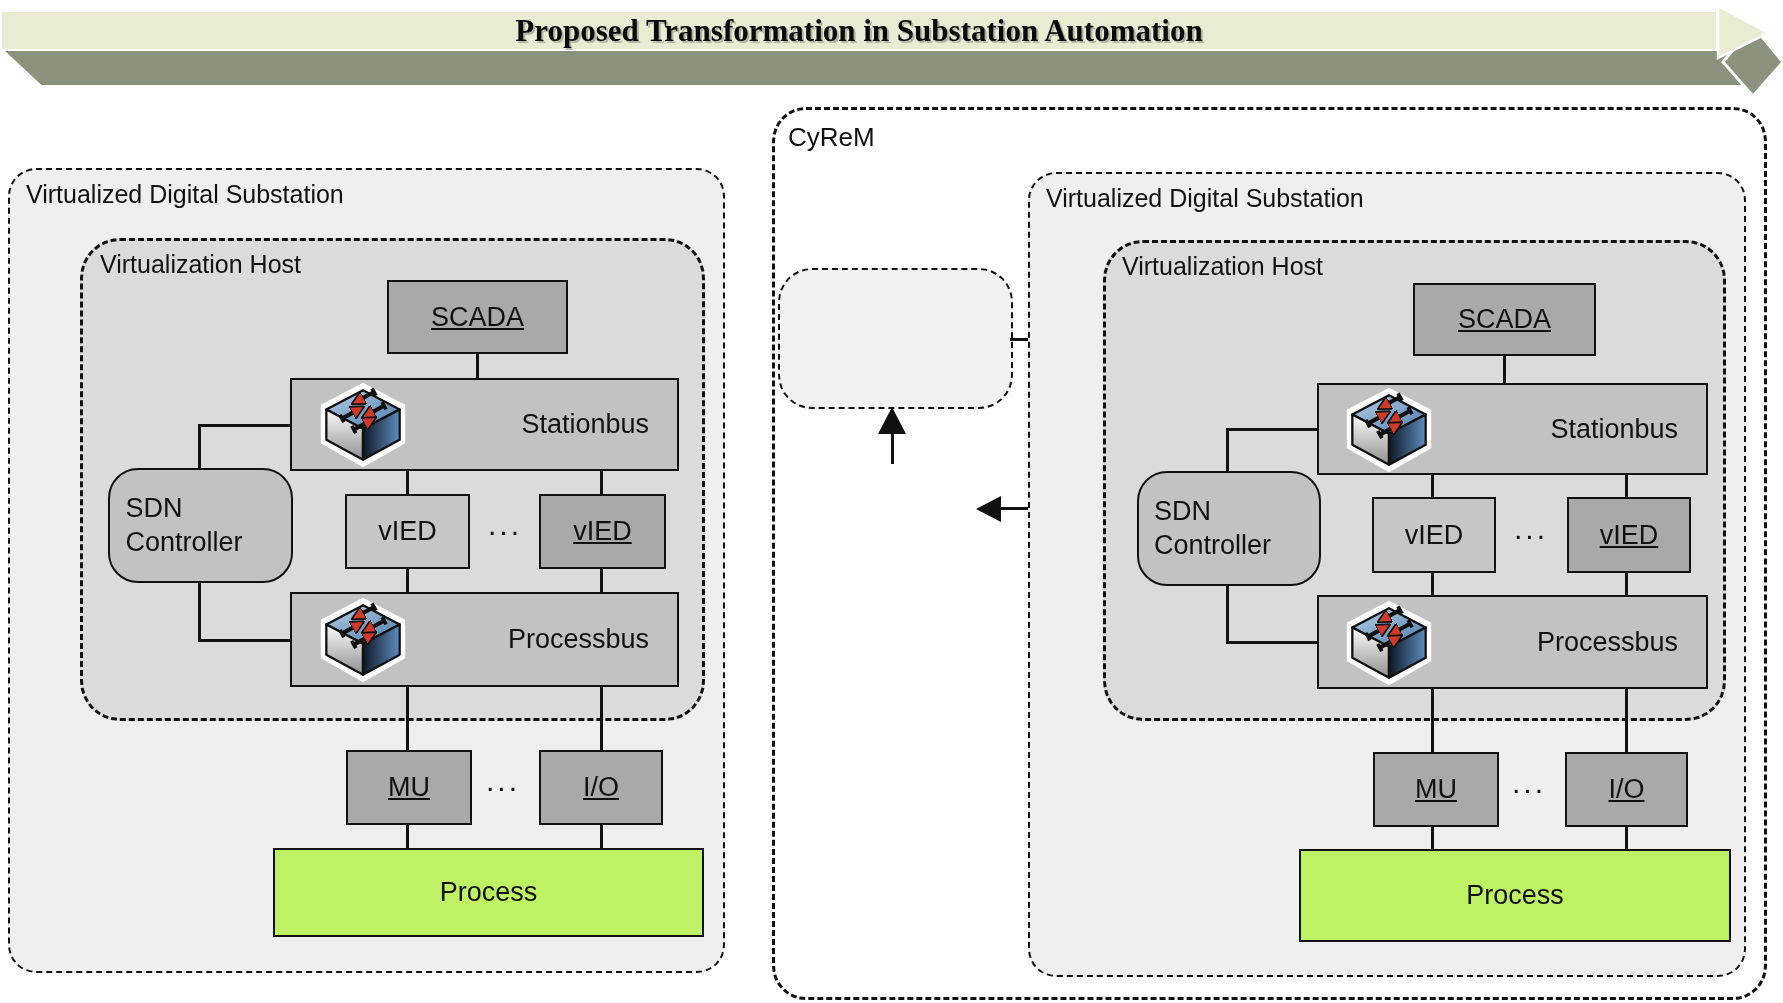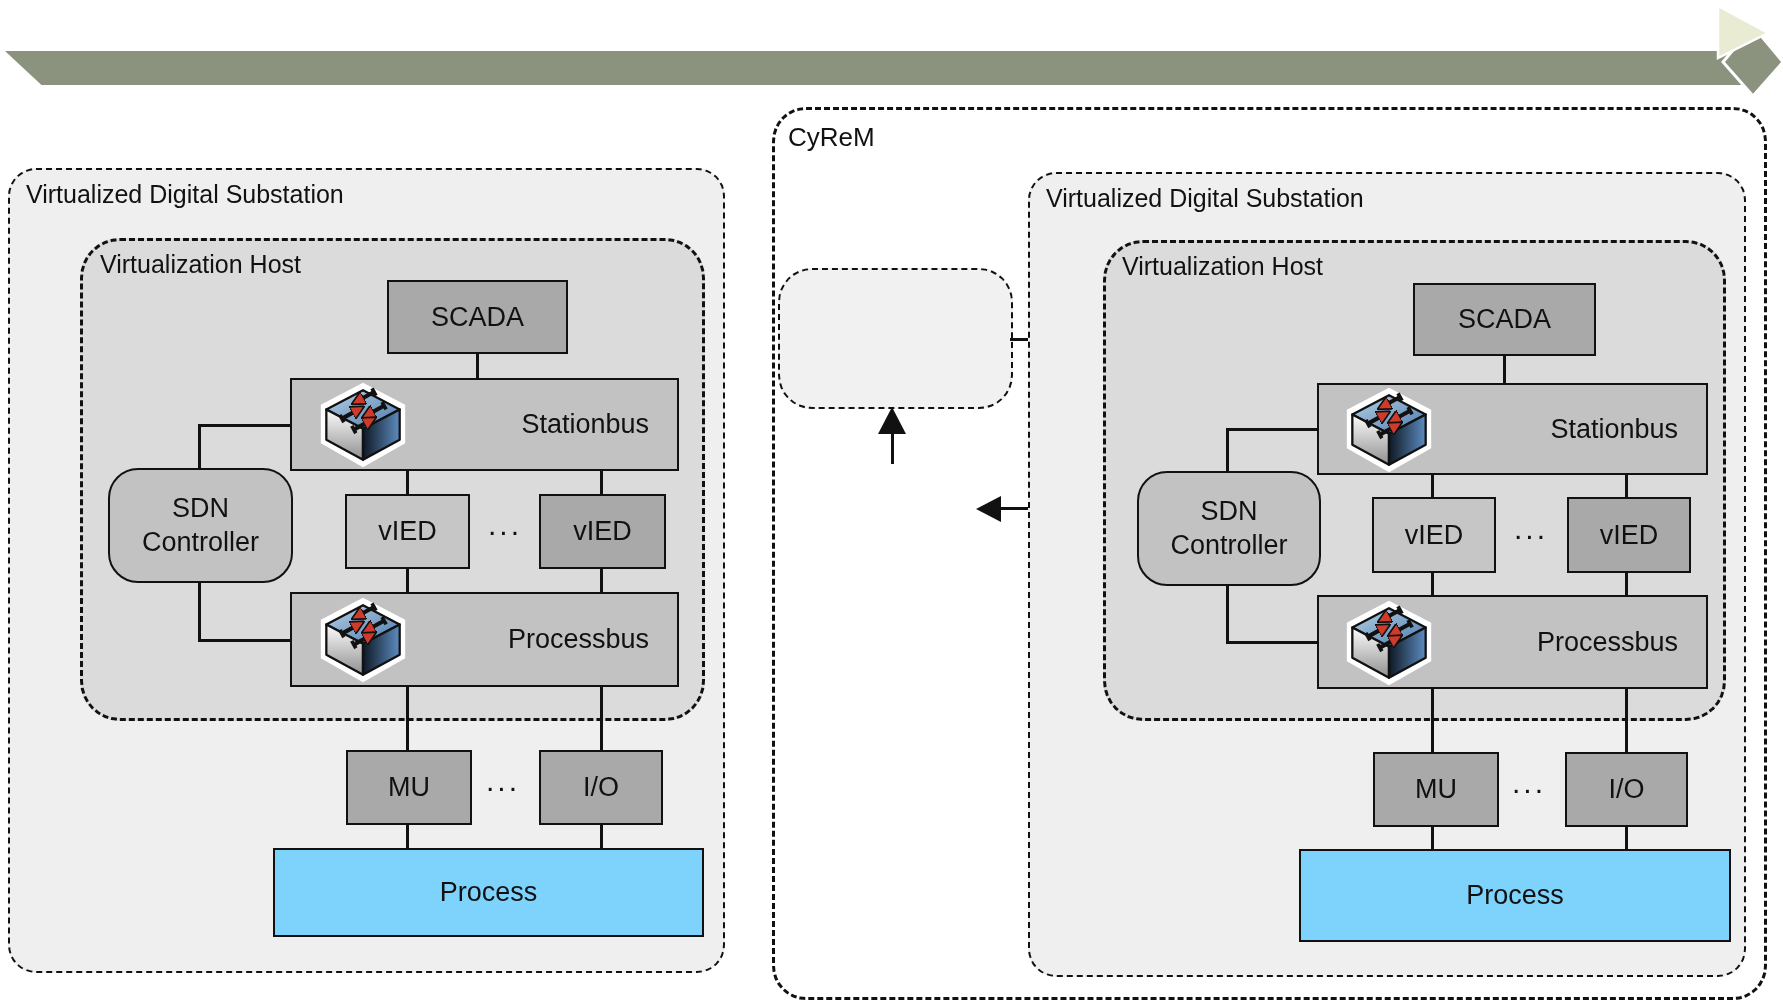--- a/index.html
+++ b/index.html
@@ -16,41 +16,44 @@
   
   .dashed{position:absolute;box-sizing:border-box;border:2.5px dashed #111;}
   .sub{border-radius:28px;background:#efefef;}
   .host{border-radius:40px;background:#dbdbdb;border-width:3px;}
   .cyreds{border-radius:34px;background:transparent;border-width:3px;}
   .cyrem{border-radius:34px;background:#f1f1f1;}
   .corner-label{position:absolute;font-size:25px;white-space:nowrap;}
   
   .box{position:absolute;box-sizing:border-box;border:2.5px solid #111;
        display:flex;align-items:center;justify-content:center;font-size:27px;}
-  .gd{background:#a9a9a9;} .gm{background:#c2c2c2;} .gl{background:#c6c6c6;}
-  .white{background:#7dd3fc;}
-  .round{border-radius:30px;text-align:center;line-height:1.25;}
+  .gd{background:#a9a9a9;text-decoration:underline;} .gm{background:#c2c2c2;} .gl{background:#c6c6c6;}
+  .white{background:#bef264;}
+  .round{border-radius:30px;text-align:left;line-height:1.25;}
   .bus{justify-content:flex-end;padding-right:28px;}
   .sensors{border-width:3px;}
   .dots{position:absolute;font-size:30px;letter-spacing:3px;text-align:center;}
   
   .vline,.hline{position:absolute;background:#111;}
   .vline{width:3px;} .hline{height:3px;}
   .tri{position:absolute;width:0;height:0;}
   .tri-right{border-top:13px solid transparent;border-bottom:13px solid transparent;border-left:25px solid #111;}
   .tri-left {border-top:13px solid transparent;border-bottom:13px solid transparent;border-right:25px solid #111;}
   .tri-up   {border-left:14px solid transparent;border-right:14px solid transparent;border-bottom:27px solid #111;}
   .swicon{position:absolute;width:92px;height:88px;}
 </style>
 </head>
 <body>
 
 <div id="stage">
 
   <div class="bar"></div>
+  <div class="band">
+    <span class="band-title">Proposed Transformation in Substation Automation</span>
+  </div>
   <svg class="ribbon-end" viewBox="0 0 93 105">
     <polygon points="63,26 93,62 63,96 33,62" fill="#8b927d" stroke="#fff" stroke-width="3"></polygon>
     <polygon points="28,6 78,33 28,58" fill="#e9ecd2" stroke="#fff" stroke-width="2.5"></polygon>
   </svg>
 
   <svg width="0" height="0" style="position:absolute" aria-hidden="true">
     <defs>
       <linearGradient id="swTop" x1="0" y1="0" x2="1" y2="1">
         <stop offset="0" stop-color="#b8d2e8"></stop>
           <stop offset="1" stop-color="#4a7aab"></stop>

